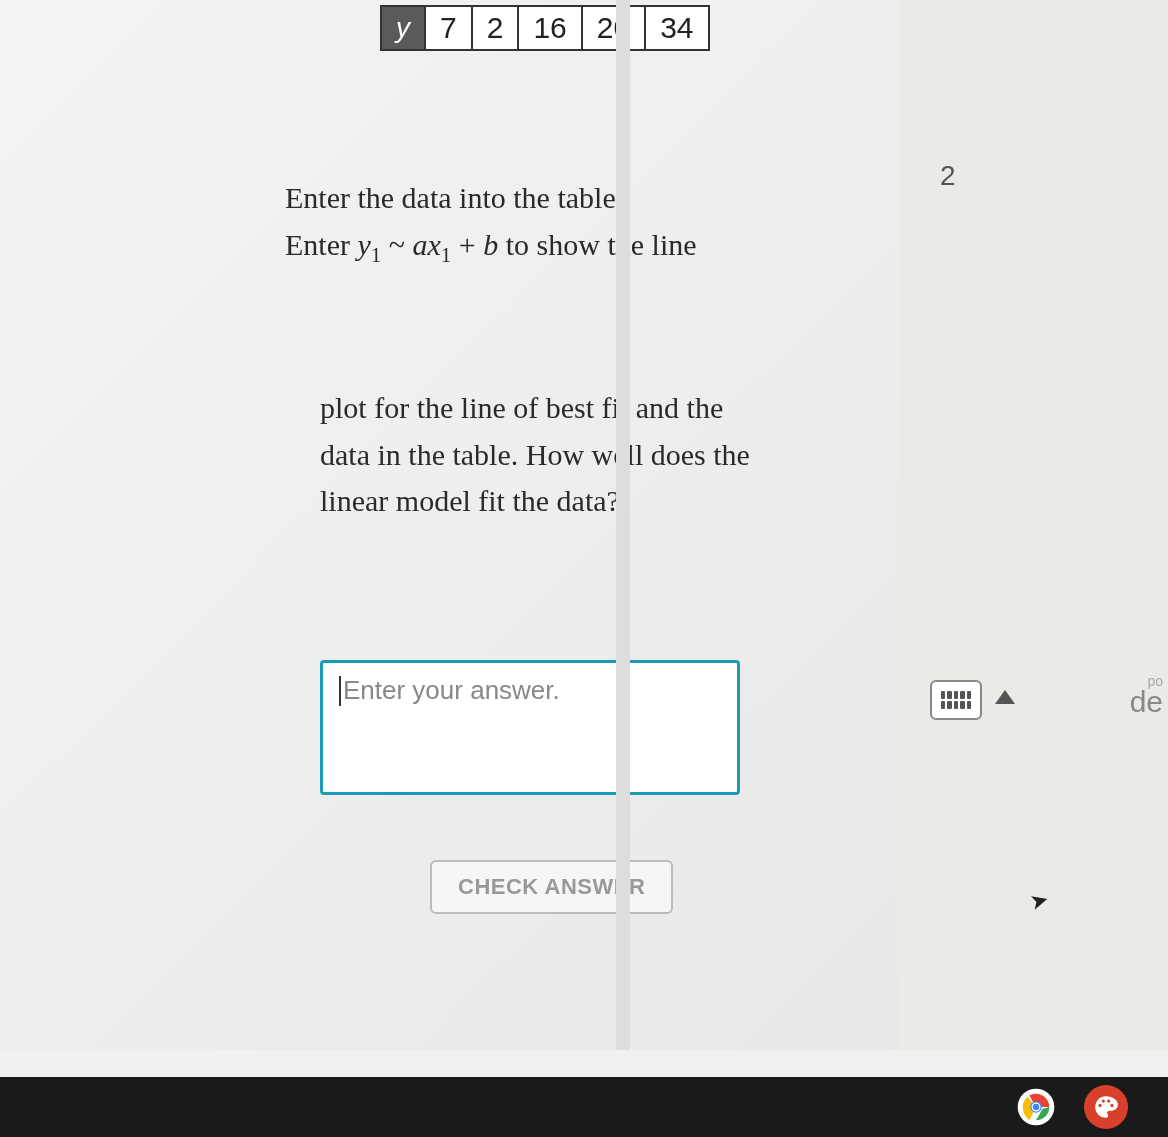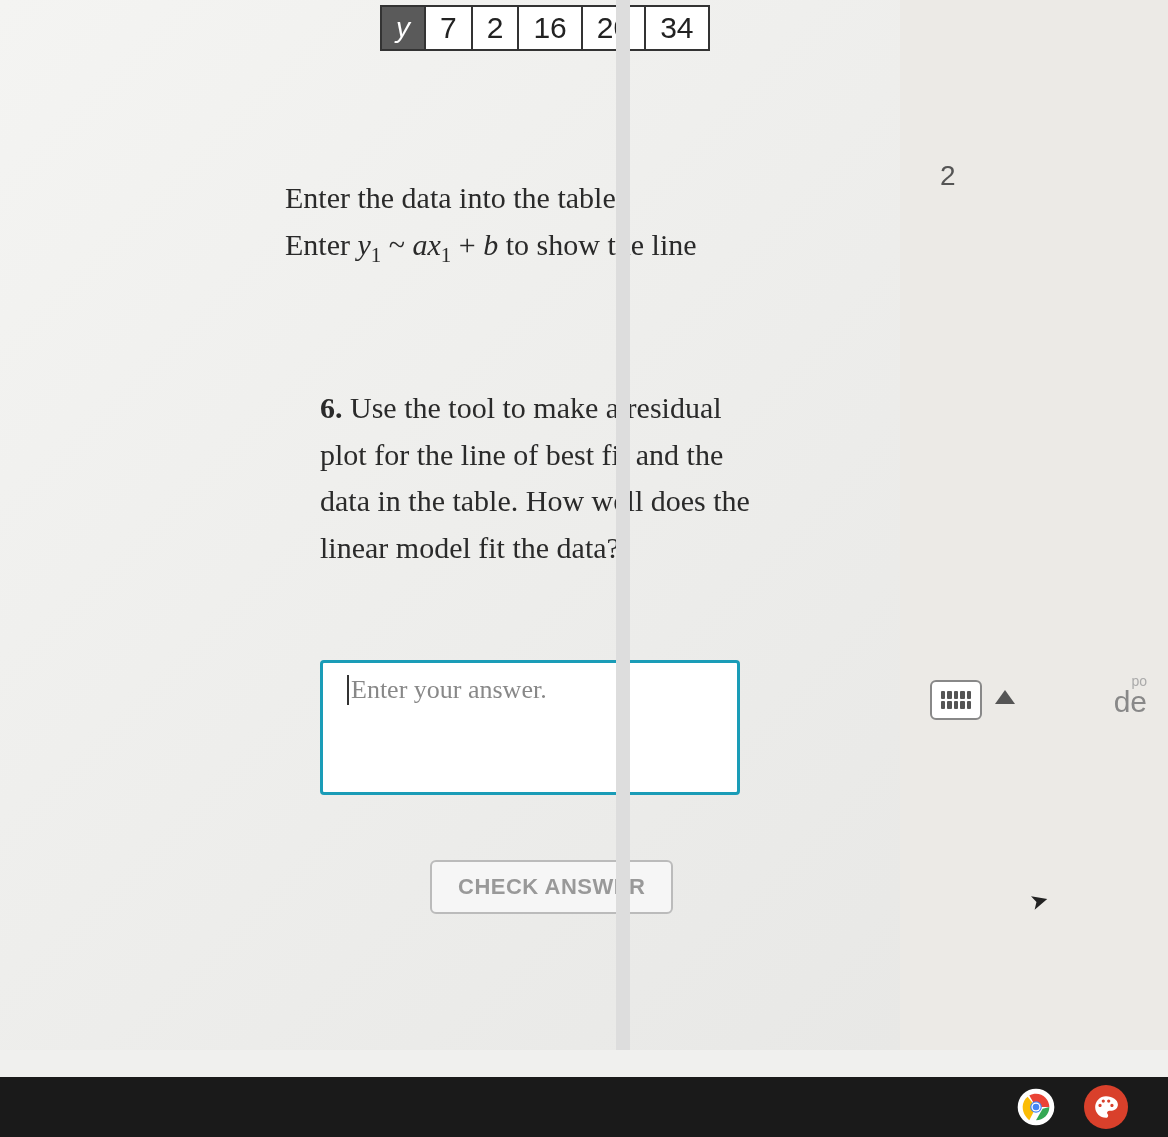--- a/index.html
+++ b/index.html
@@ -67,22 +67,22 @@
   .question .qnum { font-weight: bold; }
   .answer-box {
     position: absolute;
     top: 660px;
     left: 320px;
     width: 420px;
     height: 135px;
     border: 3px solid #1a9cb7;
     border-radius: 4px;
     background: #fff;
-    padding: 12px 24px;
-    font-family: Liberation Serif, serif;
+    padding: 12px 16px;
+    font-family: Liberation Sans, sans-serif;
   }
   .answer-placeholder {
     color: #888;
     font-size: 26px;
     display: flex;
     align-items: center;
   }
   .cursor-bar {
     display: inline-block;
     width: 2px;
@@ -147,21 +147,21 @@
     top: 690px;
     left: 95px;
     width: 0; height: 0;
     border-left: 10px solid transparent;
     border-right: 10px solid transparent;
     border-bottom: 14px solid #555;
   }
   .brand-txt {
     position: absolute;
     top: 675px;
-    right: 21px;
+    right: 5px;
     font-family: Arial, sans-serif;
     font-size: 30px;
     color: #888;
     line-height: 0.9;
   }
   .brand-txt .po { font-size:14px; display:block; text-align:right; color:#aaa;}
   .cursor-arrow {
     position: absolute;
     top: 888px;
     left: 130px;
@@ -219,21 +219,20 @@
     </table>
 
   <div class="instructions">
     <div>Enter the data into the table.</div>
     <div>
       <span>Enter </span><span class="var">y</span><span class="sub">1</span><span> ~ </span><span class="var">ax</span><span class="sub">1</span><span> + </span><span class="var">b</span><span> to show the line</span>
     </div>
   </div>
 
   <div class="question">
-    <div><span class="qnum">6.</span><span> Use the tool to make a residual</span></div>
     <div>plot for the line of best fit and the</div>
     <div>data in the table. How well does the</div>
     <div>linear model fit the data?</div>
   </div>
 
   <div class="answer-box">
     <div class="answer-placeholder">
       <span class="cursor-bar"></span>
       <span>Enter your answer.</span>
     </div>

